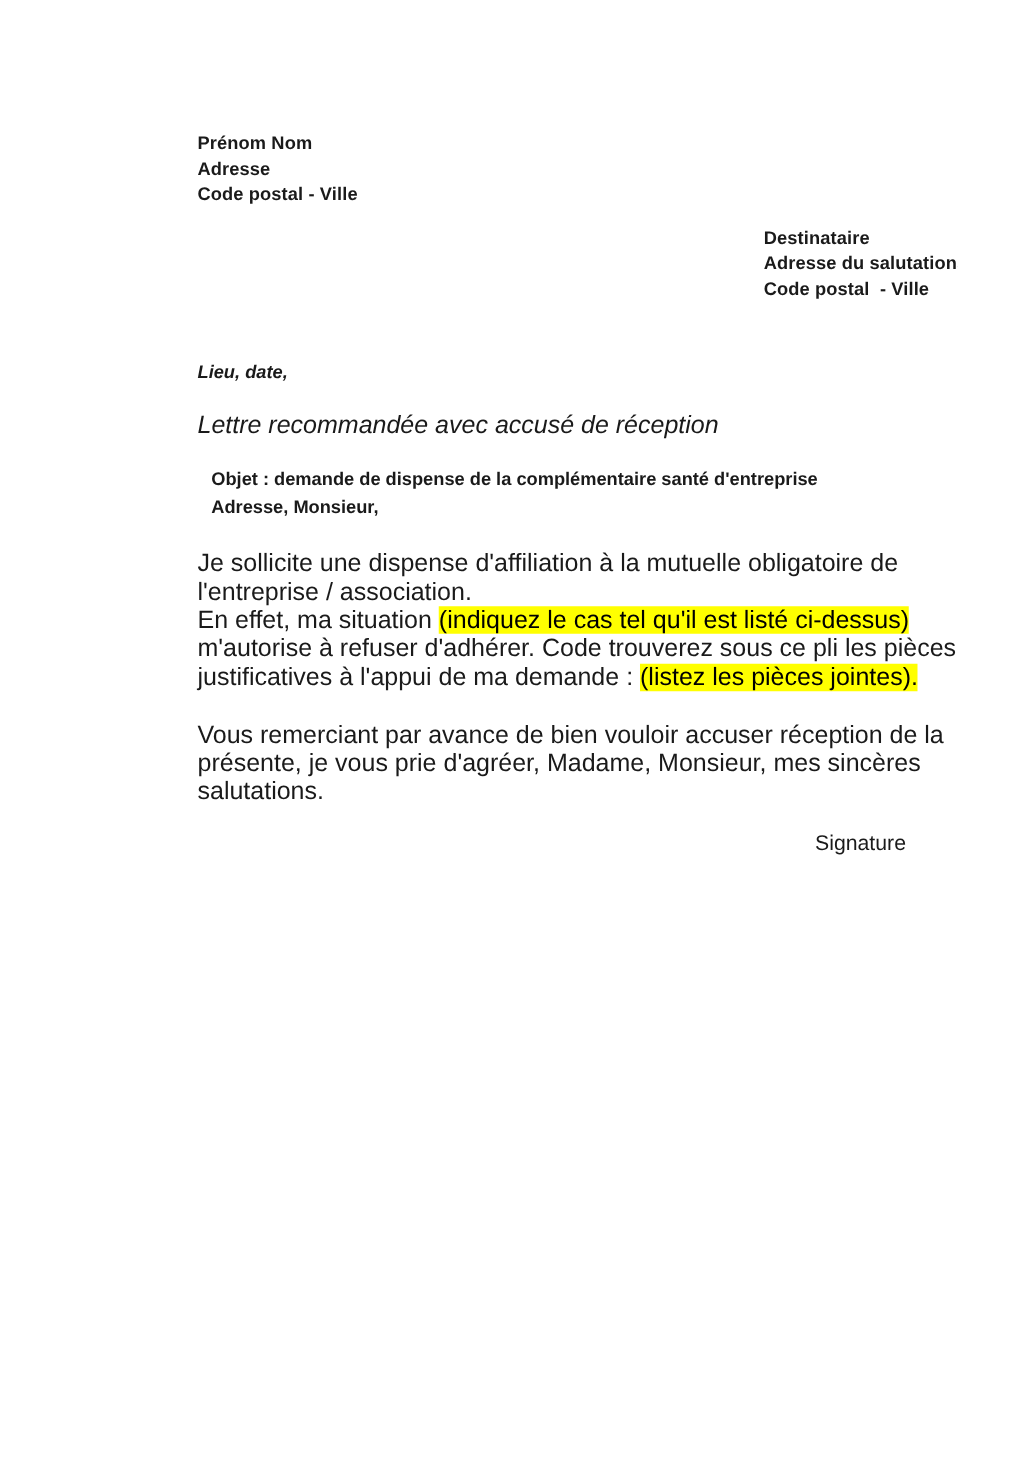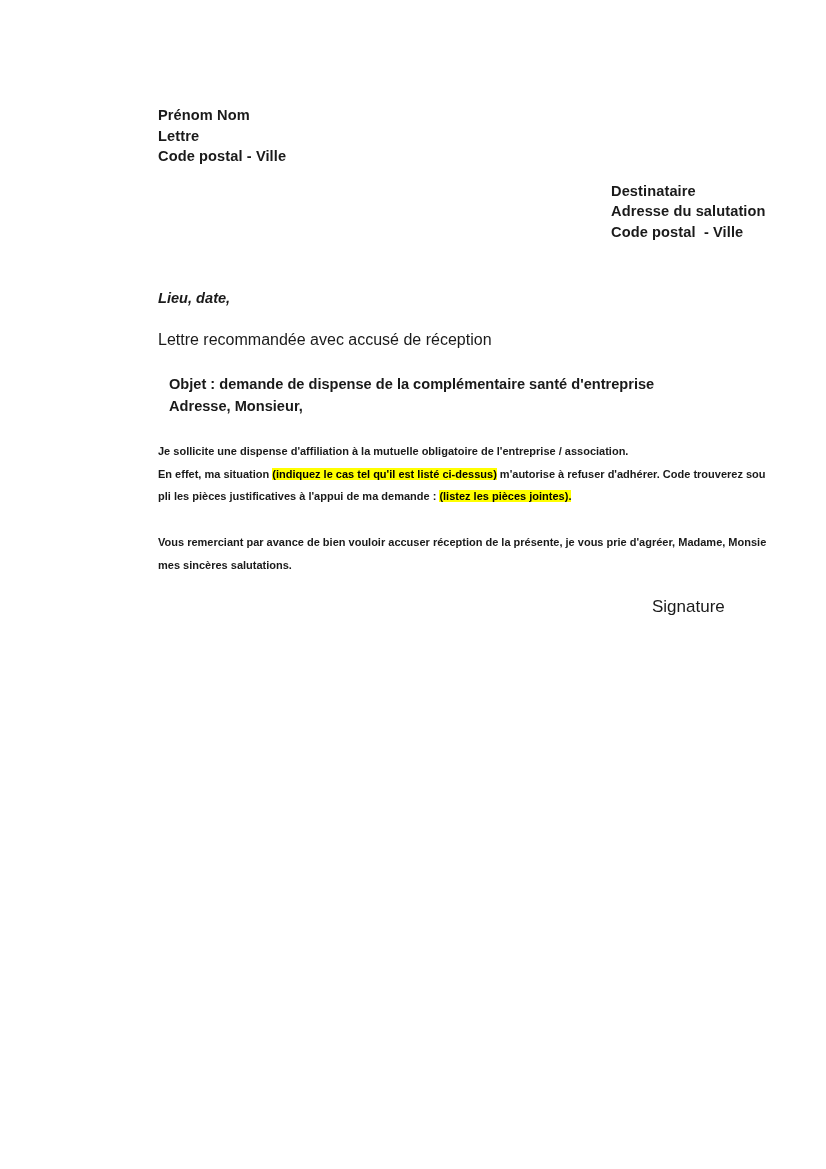--- a/index.html
+++ b/index.html
@@ -55,40 +55,40 @@
     font-weight: bold;
     font-style: italic;
     font-size: 14.6px;
     line-height: 20.6px;
   }
 
   
   .notice {
     margin: 0;
     margin-top: 22px;
-    font-size: 16px;
+    font-size: 20px;
     line-height: 20.6px;
+    font-style: italic;
   }
 
   
   .subject {
     margin: 11px;
     margin-top: 22px;
     font-weight: bold;
     font-size: 14.6px;
     line-height: 22.5px;
   }
 
   
   .body-para {
     margin: 0;
     margin-top: 22px;
-    font-size: 11px;
+    font-size: 20px;
     line-height: 22.8px;
-    font-weight: bold;
   }
   .body-para.closing { margin-top: 23px; }
 
   mark.hl {
     background-color: #ffff00;
     color: #000000;
     padding: 0;
     box-decoration-break: clone;
     -webkit-box-decoration-break: clone;
   }
@@ -103,21 +103,21 @@
   }
 </style>
 </head>
 <body>
 
 <div class="page">
   <div class="letter">
 
     <div class="block sender">
       <span class="line">Prénom Nom</span>
-      <span class="line">Lettre</span>
+      <span class="line">Adresse</span>
       <span class="line">Code postal - Ville</span>
     </div>
 
     <div class="block recipient">
       <span class="line">Destinataire</span>
       <span class="line">Adresse du salutations</span>
       <span class="line">Code postal  - Ville</span>
     </div>
 
     <p class="date-line">Lieu, date,</p>

